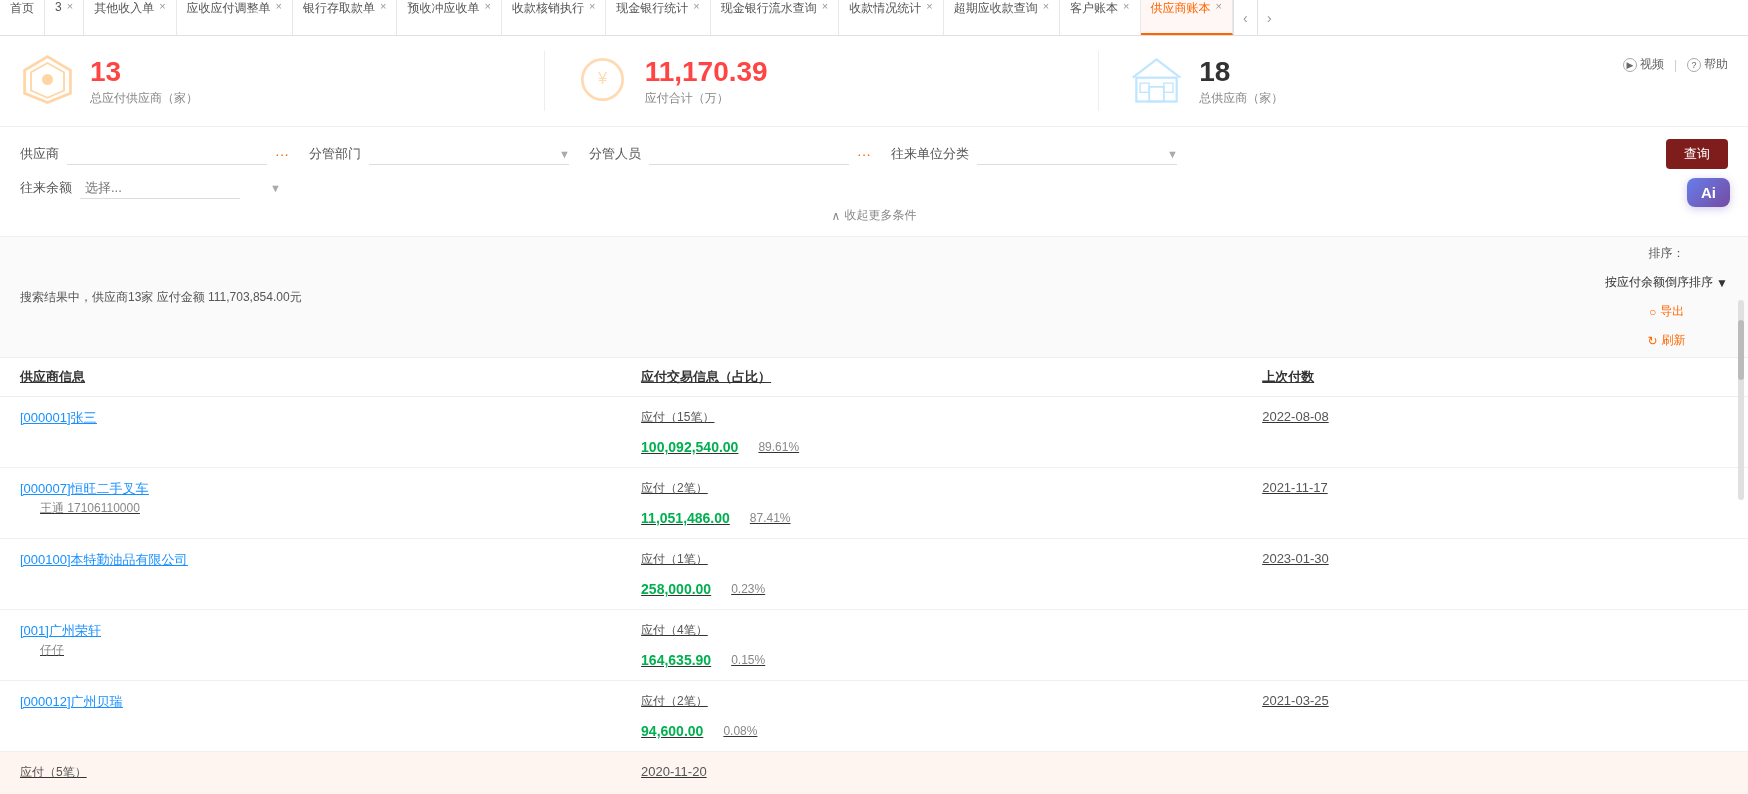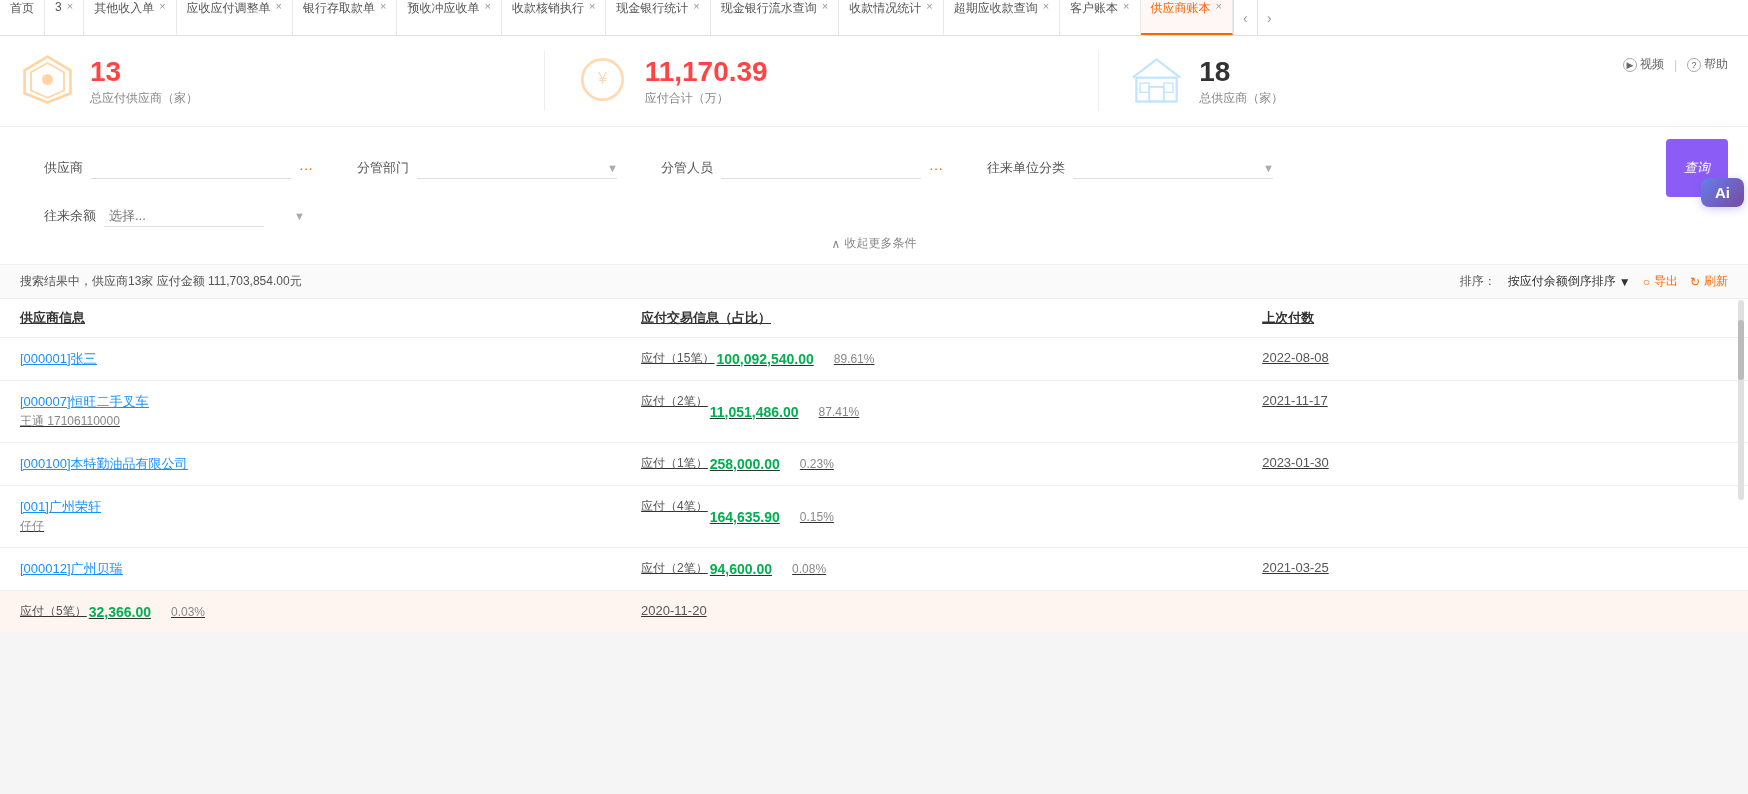--- a/index.html
+++ b/index.html
@@ -106,21 +106,20 @@
     }
     .filter-item {
       display: flex;
       align-items: center;
       gap: 8px;
     }
     .filter-label {
       color: #555;
       font-size: 13px;
       white-space: nowrap;
-      margin-left: 24px;
     }
     .filter-input {
       border: none;
       border-bottom: 1px solid #ddd;
       padding: 3px 8px;
       font-size: 13px;
       width: 180px;
       outline: none;
       color: #333;
     }
@@ -137,29 +136,28 @@
       font-size: 13px;
       outline: none;
       color: #ccc;
     }
     .filter-select-wrap .arrow {
       color: #aaa;
       font-size: 11px;
       padding: 0 4px;
     }
     .search-btn {
-      background: #8b5cf6;
+      background: #7f1d1d;
       color: #fff;
       border: none;
-      padding: 20px 18px;
+      padding: 6px 18px;
       border-radius: 4px;
       cursor: pointer;
       font-size: 13px;
       margin-left: auto;
-      font-style: italic;
     }
     .collapse-btn {
       display: flex;
       align-items: center;
       justify-content: center;
       gap: 4px;
       font-size: 12px;
       color: #888;
       cursor: pointer;
       margin: 4px auto 0;
@@ -174,20 +172,21 @@
       padding: 8px 20px;
       background: #fafafa;
       border-bottom: 1px solid #eee;
       font-size: 12px;
       color: #555;
     }
     .results-bar-right {
       display: flex;
       align-items: center;
       gap: 12px;
+      flex-direction: column;
     }
     .results-bar-right .sort-label {
       color: #555;
     }
     .results-bar-right .sort-value {
       color: #333;
       cursor: pointer;
       display: flex;
       align-items: center;
       gap: 3px;
@@ -229,30 +228,31 @@
     .supplier-link {
       color: #1890ff;
       text-decoration: underline;
       cursor: pointer;
       font-size: 13px;
     }
     .supplier-sub {
       font-size: 12px;
       color: #888;
       margin-top: 2px;
+      margin-left: 20px;
     }
     .payable-label { font-size: 12px; color: #555; }
     .payable-amount {
       color: #00b050;
       font-size: 14px;
       font-weight: bold;
       cursor: pointer;
     }
     .payable-percent { font-size: 12px; color: #888; margin-left: 12px; }
-    .payable-cell { display: flex; flex-direction: row; gap: 2px; }
+    .payable-cell { display: flex; flex-direction: column; gap: 13px; }
     .payable-row { display: flex; align-items: center; gap: 8px; }
     .last-pay { font-size: 13px; color: #555; }
 
     
     .scroll-indicator {
       position: fixed;
       right: 4px;
       top: 300px;
       width: 6px;
       height: 200px;
@@ -263,21 +263,21 @@
       width: 6px;
       height: 60px;
       background: #bbb;
       border-radius: 3px;
       margin-top: 20px;
     }
 
     
     .ai-btn {
       position: fixed;
-      right: 4px;
+      right: 18px;
       top: 178px;
       background: linear-gradient(135deg, #667eea, #764ba2);
       color: #fff;
       border-radius: 8px;
       padding: 6px 14px;
       font-size: 15px;
       font-weight: bold;
       cursor: pointer;
       box-shadow: 0 2px 8px rgba(100,80,200,0.3);
     }

